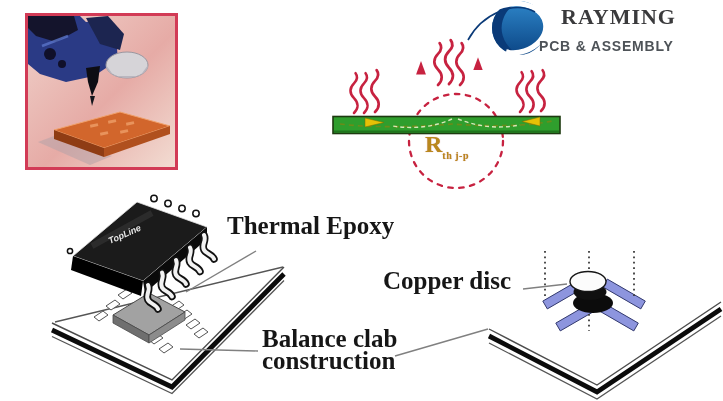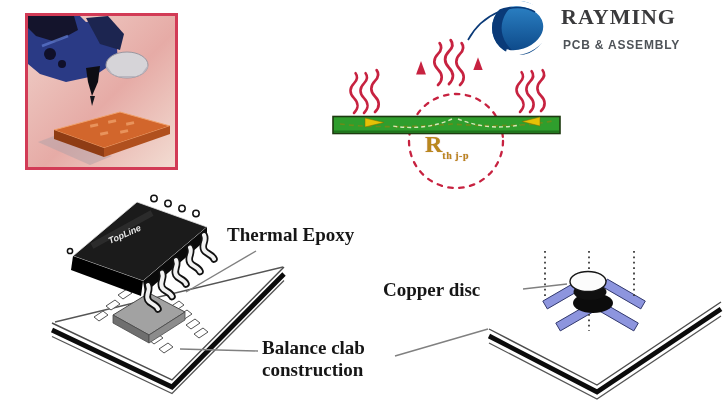--- a/index.html
+++ b/index.html
@@ -10,27 +10,27 @@
 
   
   .photo{position:absolute;left:25px;top:13px;width:147px;height:151px;
          border:3px solid var(--photo-border,#d23b56);}
 
   
   .globe{position:absolute;left:462px;top:0;}
   .brand{position:absolute;left:561px;top:4px;font-family:"Liberation Serif",serif;
          font-weight:bold;font-size:22px;letter-spacing:1px;color:var(--brand-text,#3a3a3c);
          white-space:nowrap;}
-  .tagline{position:absolute;left:563px;top:38px;font-family:"Liberation Sans",sans-serif;
-         font-weight:bold;font-size:12px;letter-spacing:.8px;color:var(--tagline-text,#4e5358);
+  .tagline{position:absolute;left:539px;top:38px;font-family:"Liberation Sans",sans-serif;
+         font-weight:bold;font-size:14px;letter-spacing:.8px;color:var(--tagline-text,#4e5358);
          white-space:nowrap;}
 
   
-  .lbl{position:absolute;font-weight:bold;font-size:19px;color:var(--ink,#161616);
-       white-space:nowrap;line-height:22px;margin-top:9px;}
+  .lbl{position:absolute;font-weight:bold;font-size:25px;color:var(--ink,#161616);
+       white-space:nowrap;line-height:22px;}
   .lbl-epoxy{left:227px;top:215px;}
   .lbl-balance{left:262px;top:328px;}
   .lbl-copper{left:383px;top:270px;}
 
   .rth{position:absolute;left:425px;top:131px;color:var(--label-gold,#b8881d);
        text-shadow:0 0 1px rgba(178,52,52,.55);white-space:nowrap;}
   .rth .sym{font-weight:bold;font-size:24px;}
   .rth .sub{font-weight:bold;font-size:10px;vertical-align:-7px;letter-spacing:.5px;}
 
   

